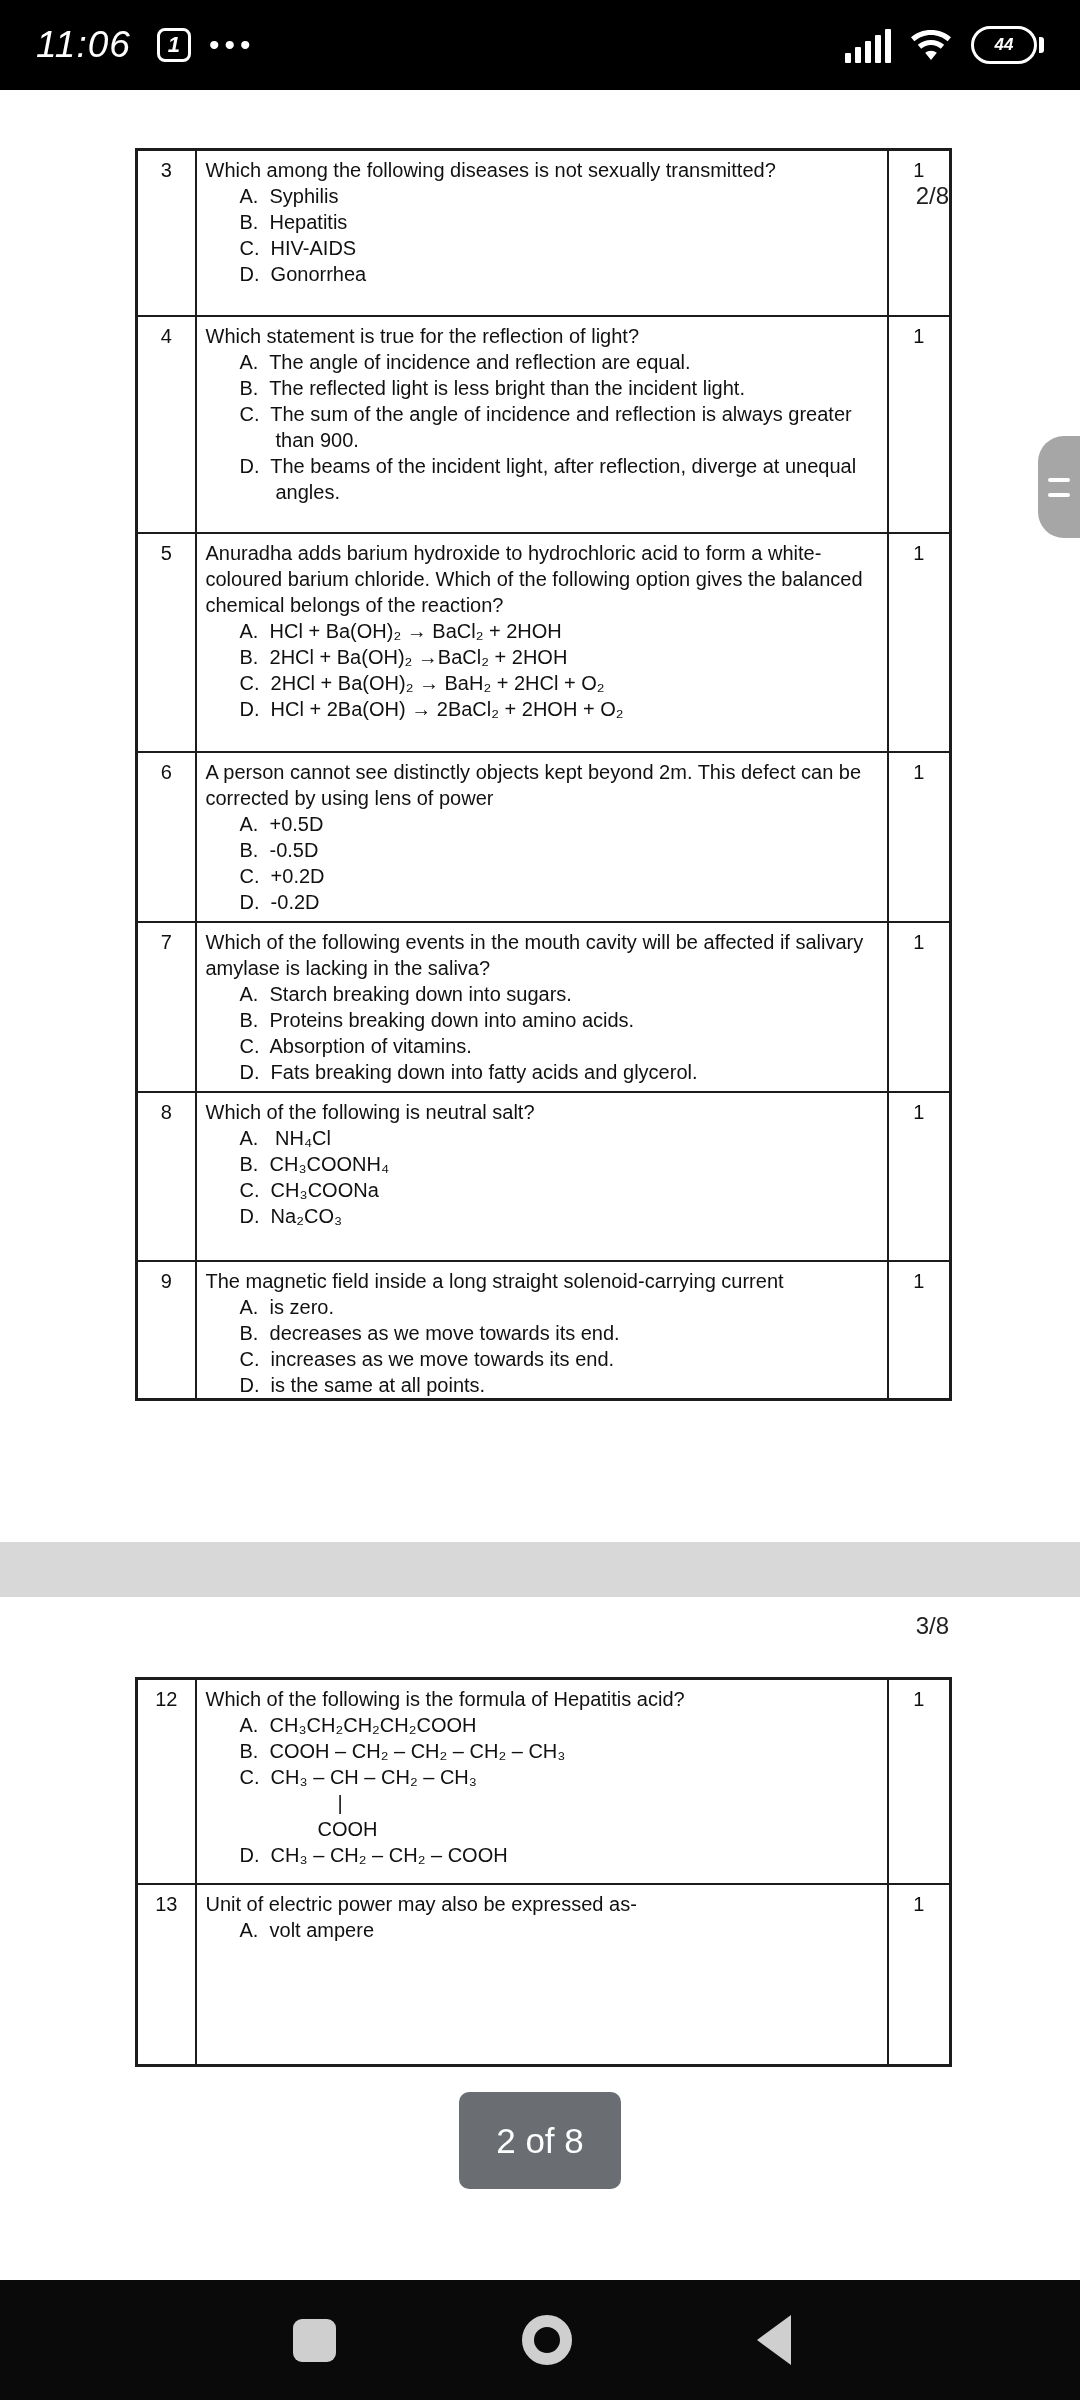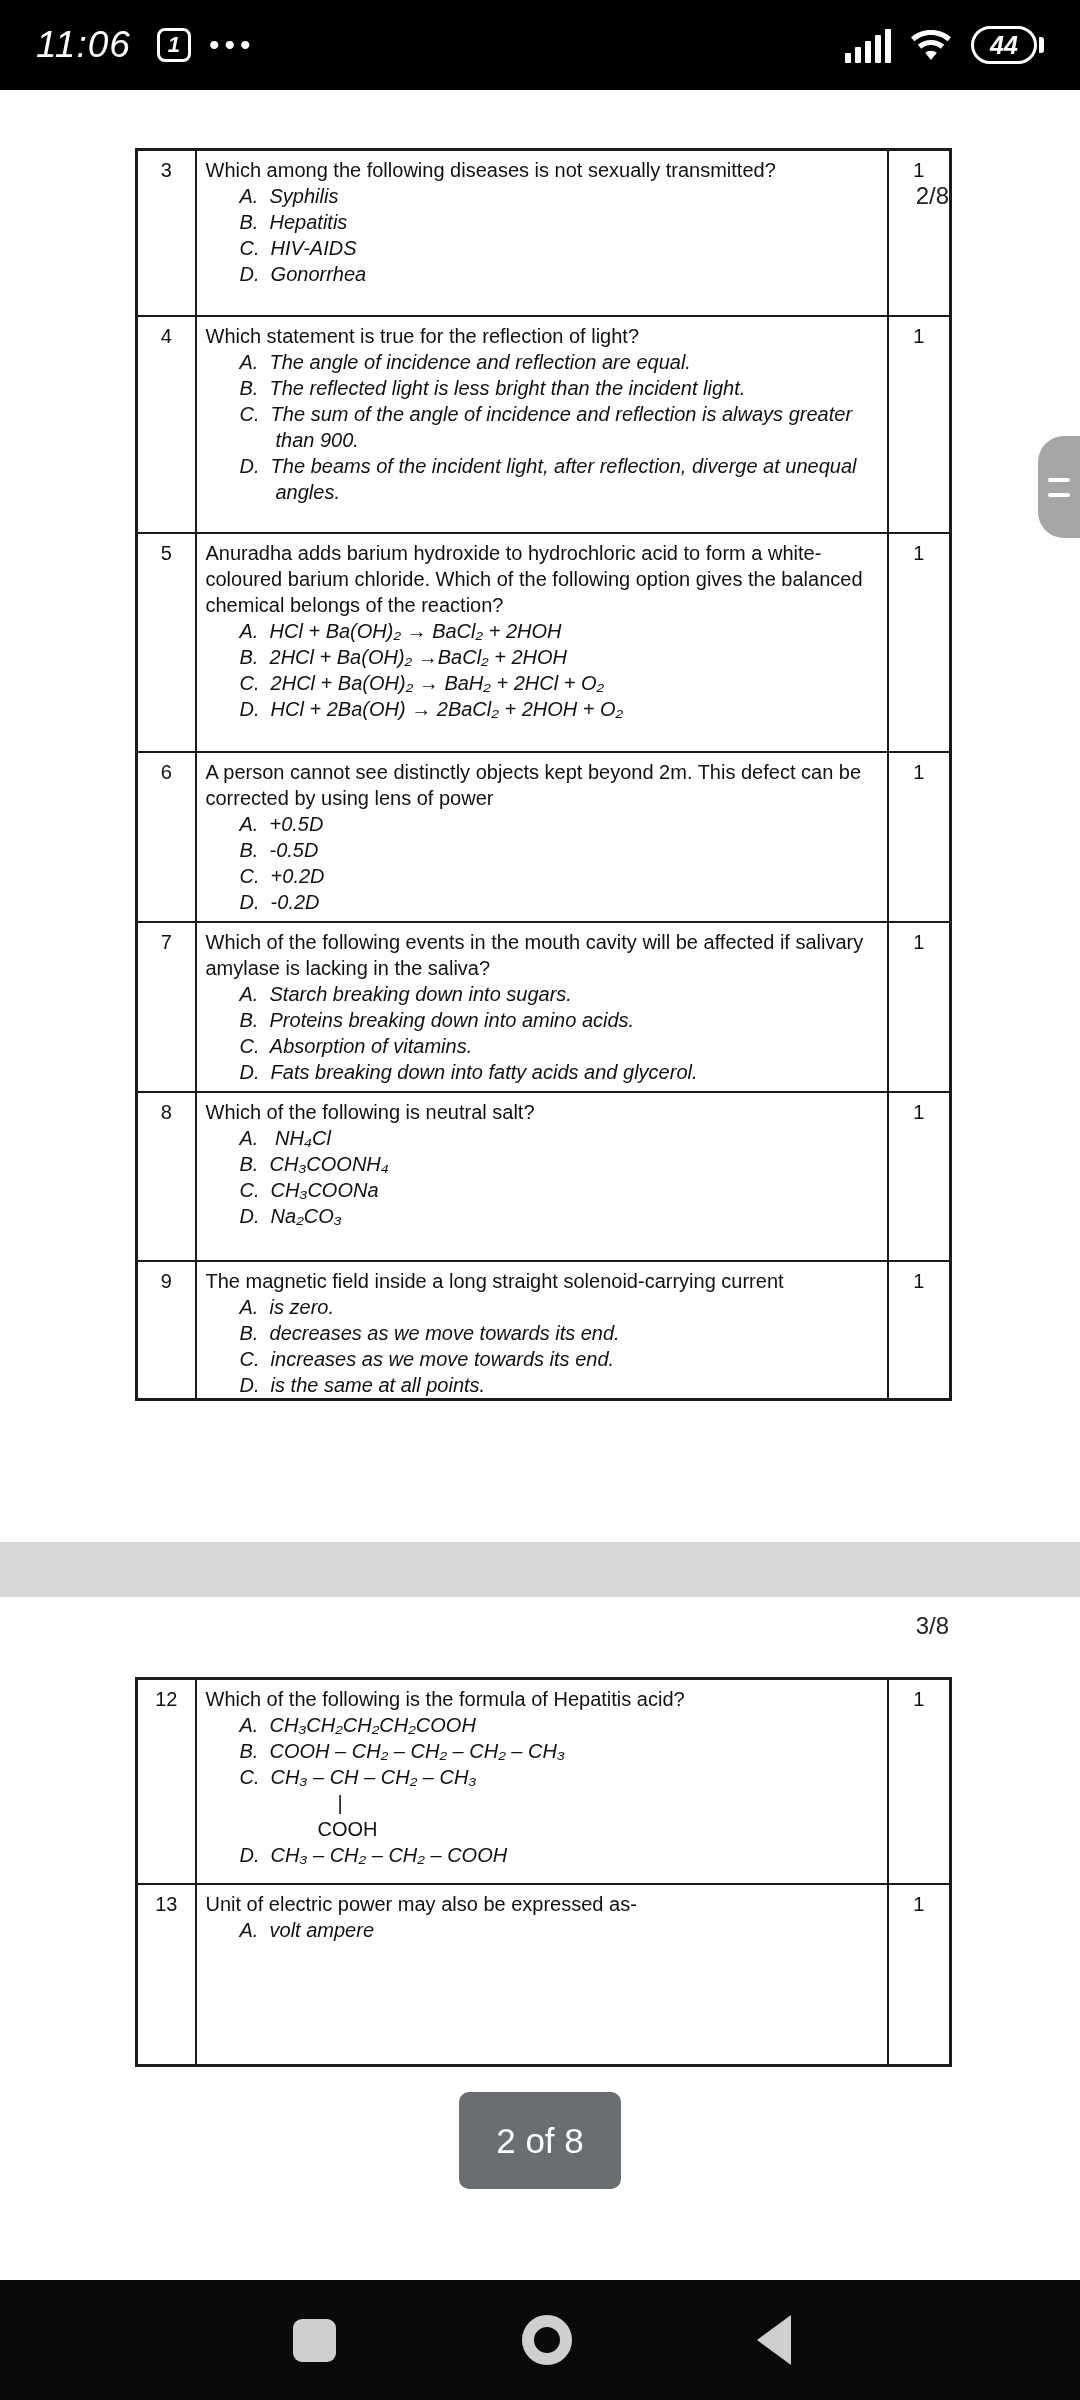--- a/index.html
+++ b/index.html
@@ -22,21 +22,21 @@
     justify-content:center; font-weight:700;
   }
   .sb-dots { margin-left:18px; font-size:30px; letter-spacing:5px; }
   .sb-right { margin-left:auto; display:flex; align-items:center; gap:18px; }
   .sig { display:flex; align-items:flex-end; gap:4px; height:36px; }
   .sig span { width:6px; background:#fff; border-radius:1px; display:block; }
   .battery { display:flex; align-items:center; }
   .battery-body {
     width:66px; height:38px; border:3px solid #fff; border-radius:19px;
     display:flex; align-items:center; justify-content:center;
-    font-size:25px; font-weight:700;
+    font-size:17px; font-weight:700;
   }
   .battery-cap { width:5px; height:16px; background:#fff; border-radius:0 3px 3px 0; margin-left:2px; }
 
   
   .doc { position:absolute; top:90px; left:0; width:1080px; height:2190px; background:#fff; }
   .page-label {
     position:absolute; left:135px; width:814px; text-align:right;
     font-size:24px; color:#222;
   }
   .page-sep { position:absolute; left:0; top:1542px; width:1080px; height:55px; background:#d8d8d8; }
@@ -47,21 +47,21 @@
     border:3px solid #1c1c1c;
     font-size:20px; line-height:26px; color:#111;
   }
   .qtable td { border:2px solid #1c1c1c; vertical-align:top; }
   col.c-num   { width:59px; }
   col.c-text  { width:692px; }
   col.c-marks { width:63px; }
   td.num   { text-align:center; padding-top:6px; }
   td.marks { text-align:center; padding-top:6px; }
   td.qcell { padding:6px 8px 0 9px; }
-  .opt { padding-left:70px; text-indent:-36px; white-space:pre-wrap;font-style:italic; }
+  .opt { padding-left:70px; text-indent:-36px; white-space:pre-wrap; }
   .struct-line { white-space:pre; }
   .struct-bar  { padding-left:132px; }
   .struct-cooh { padding-left:112px; }
 
   
   .scroll-handle {
     position:absolute; right:0; top:436px; width:42px; height:102px;
     background:#a6a6a6; border-radius:26px 0 0 26px; z-index:40;
     display:flex; flex-direction:column; align-items:center; justify-content:center; gap:11px;
   }

